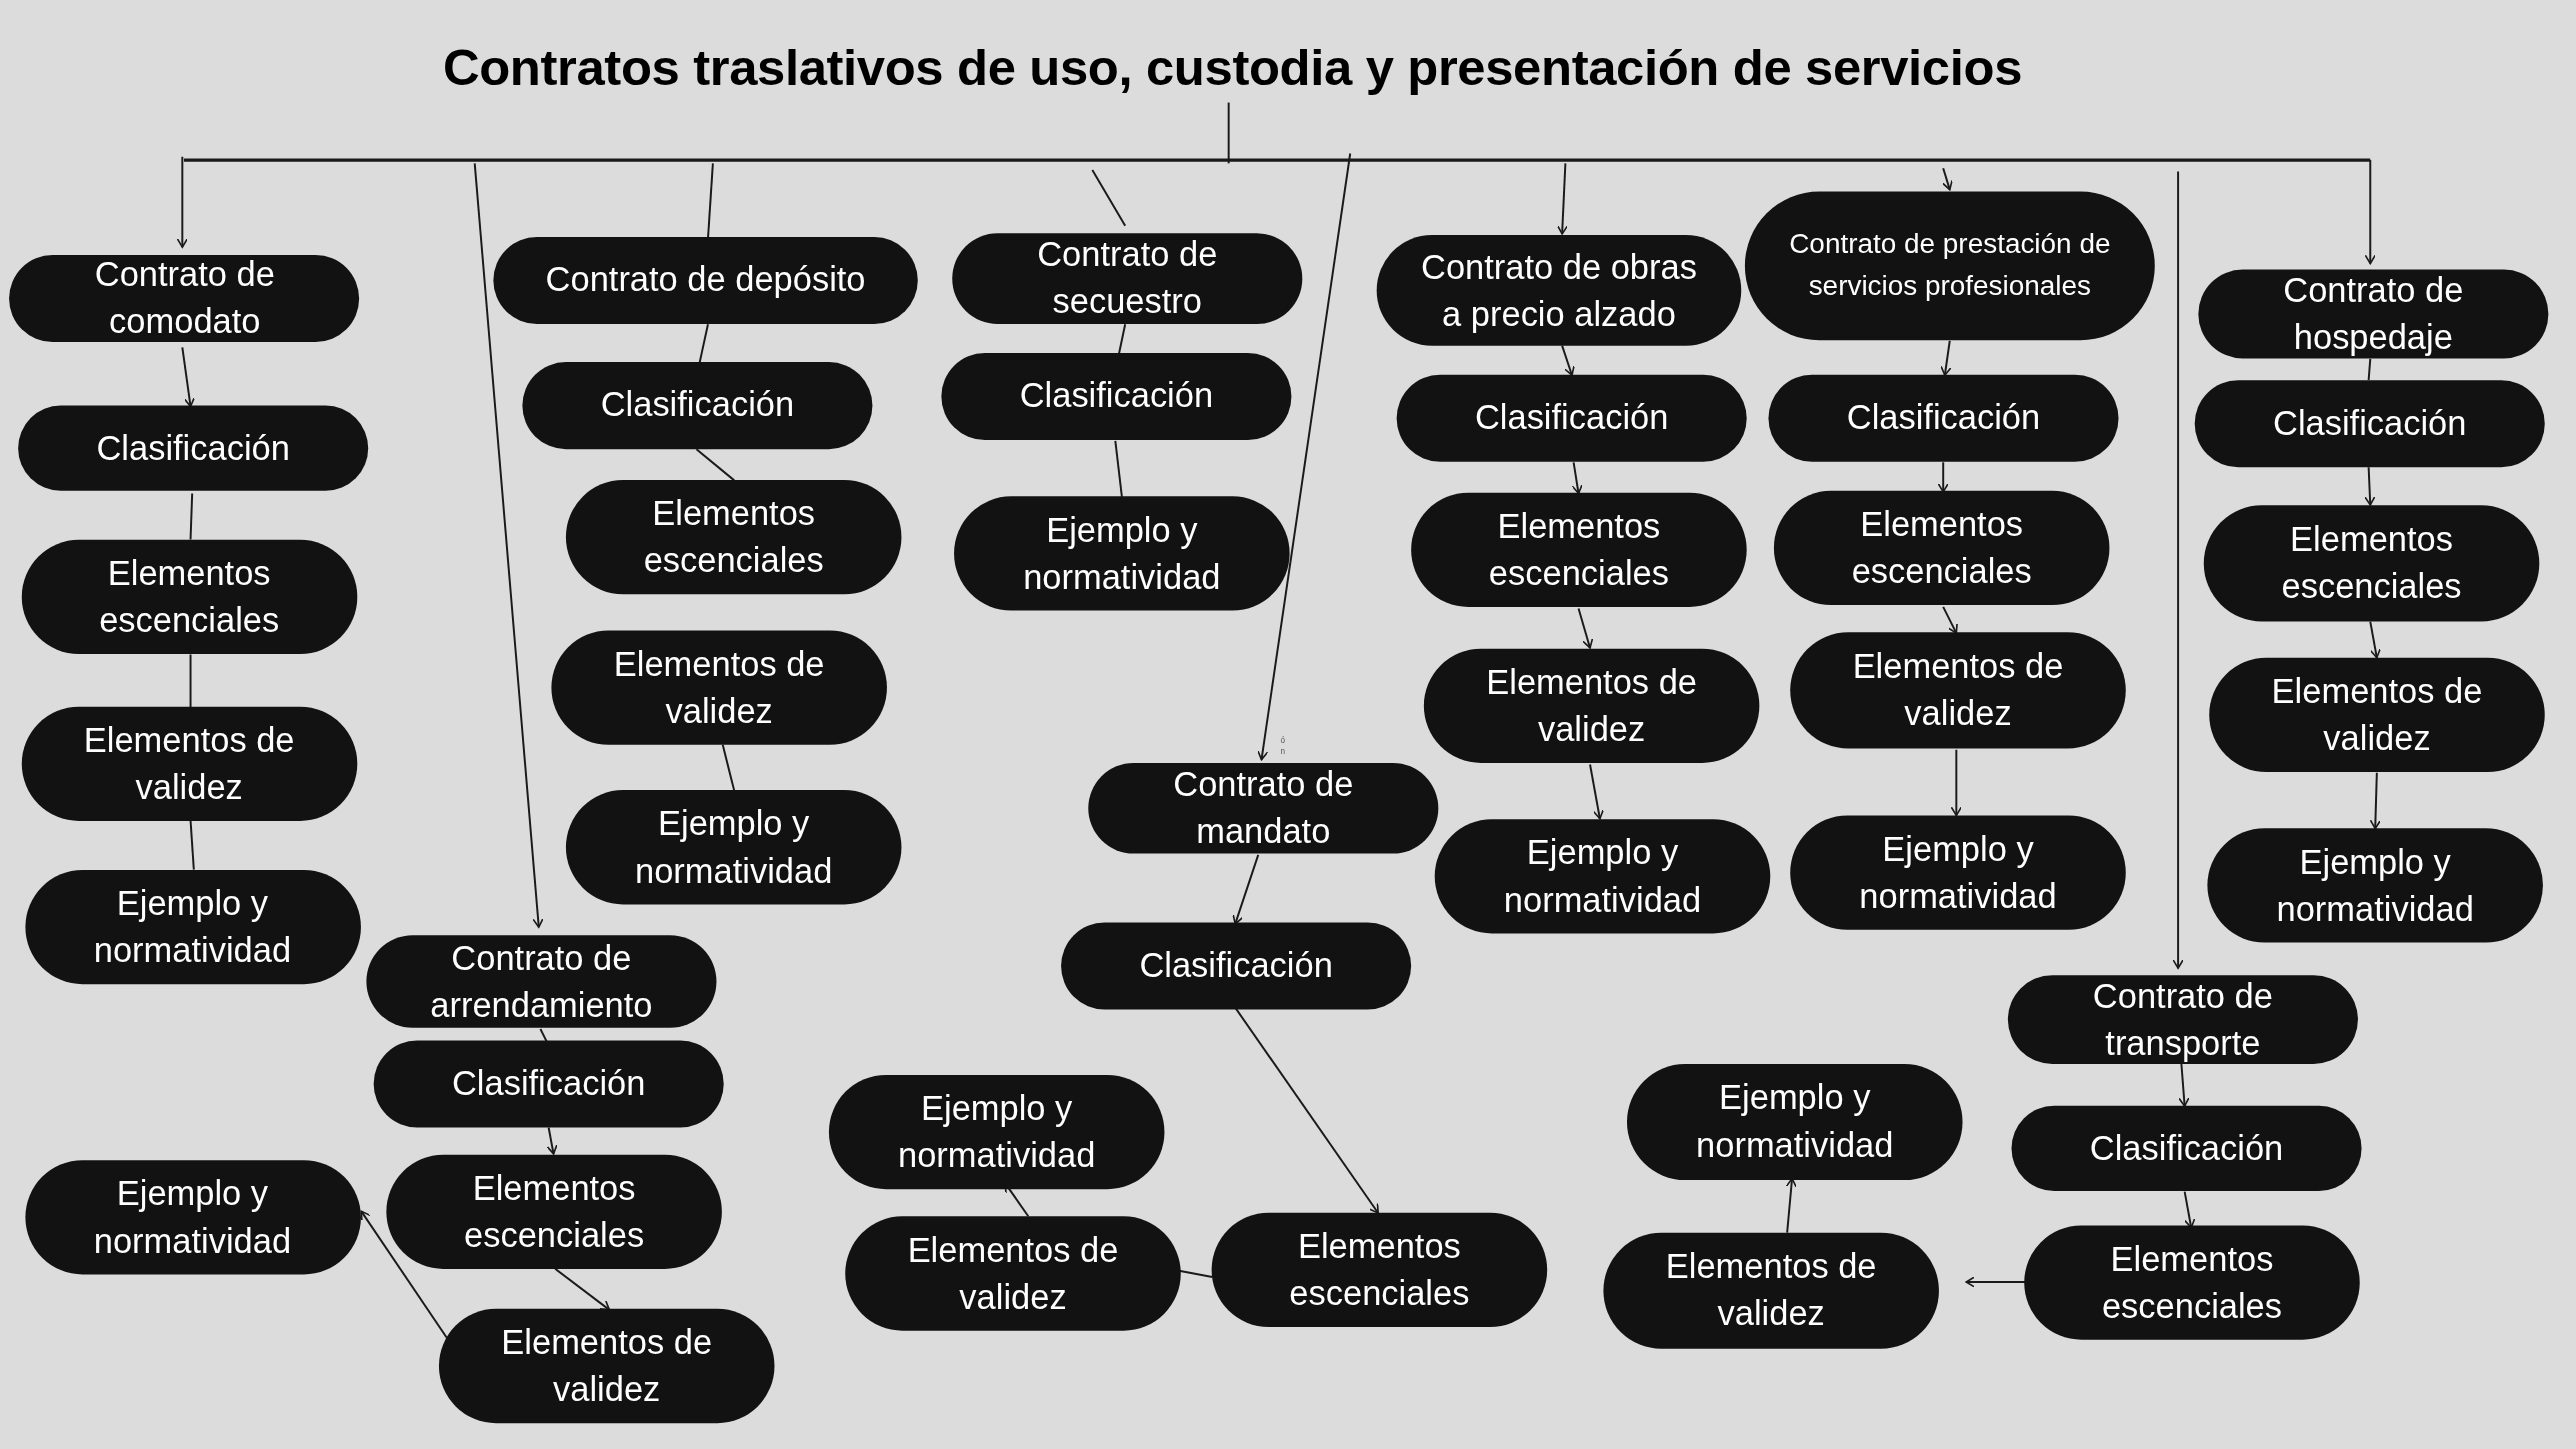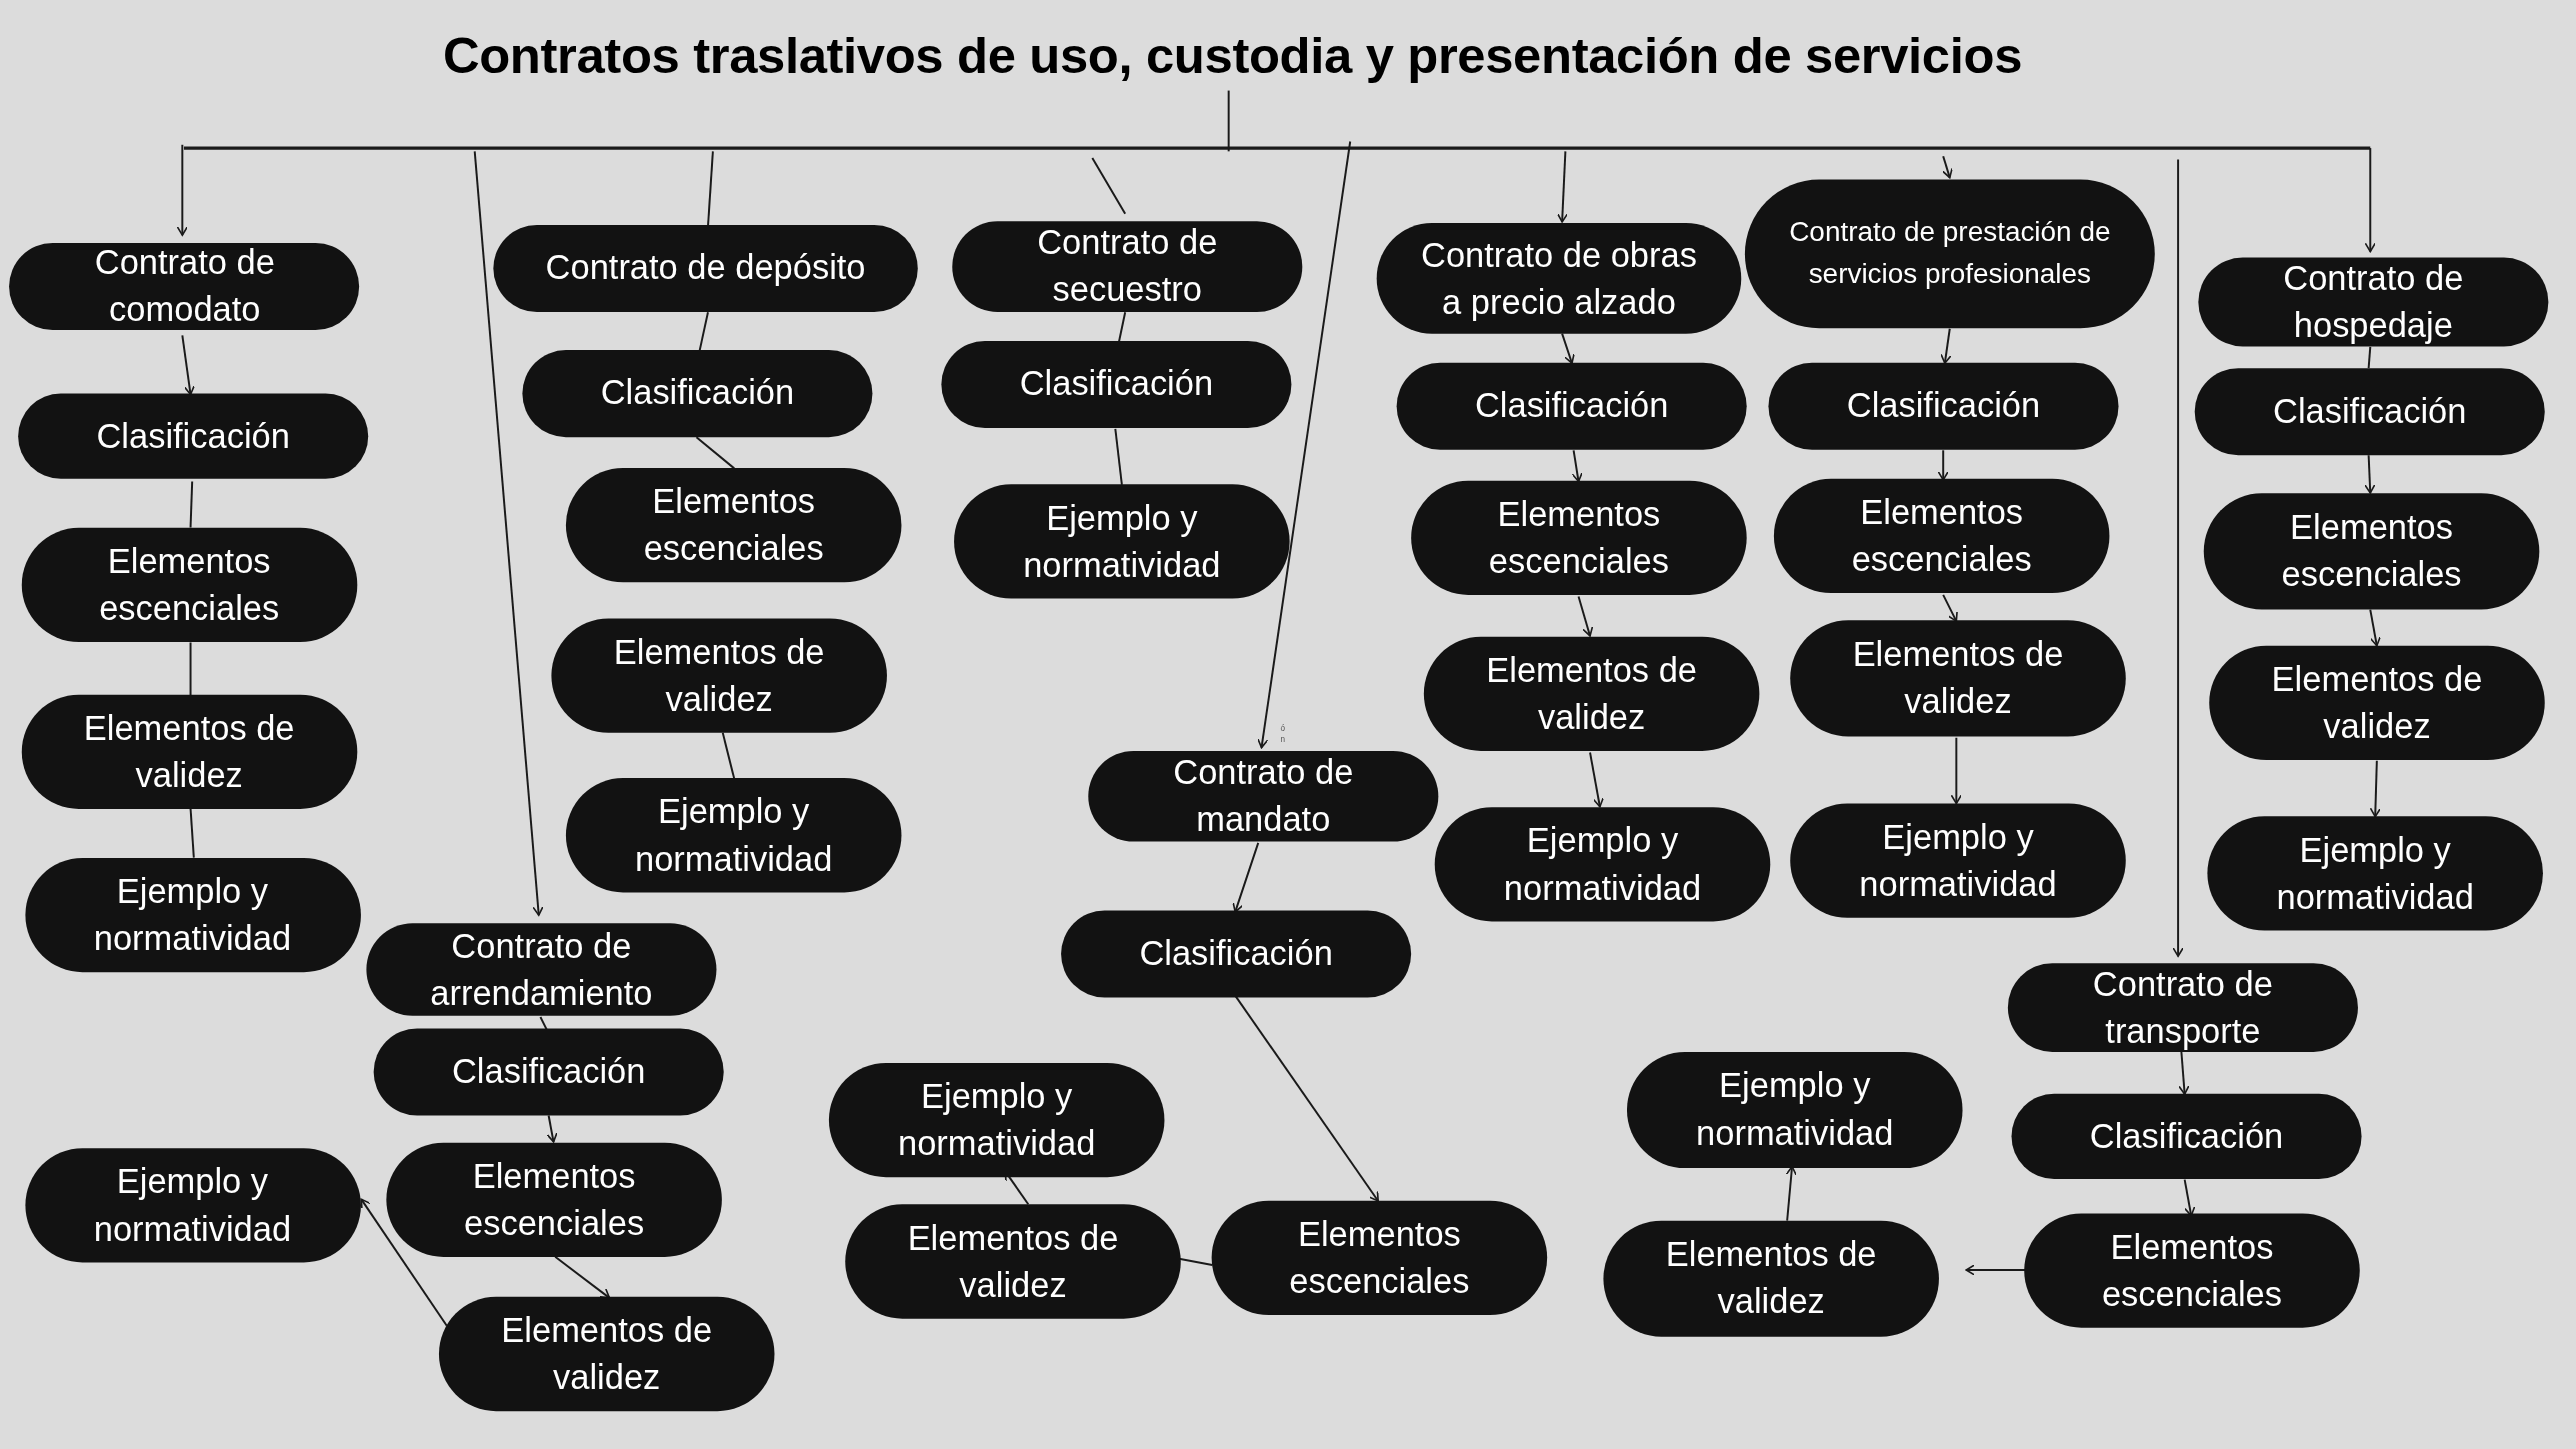--- a/index.html
+++ b/index.html
@@ -1,17 +1,17 @@
 <!DOCTYPE html>
 <html style="font-size:14.5px"><head>
 <meta charset="utf-8">
 <style>
   html, body { margin:0; padding:0; background:#dcdcdc; }
   body { width:2576px; height:1449px; overflow:hidden; position:relative; font-family:"Liberation Sans", sans-serif; }
-  #canvas { position:absolute; left:0; top:0; width:2576px; height:1415px; }
+  #canvas { position:absolute; left:0; top:12px; width:2576px; height:1415px; }
   .layer { position:absolute; left:0; top:0; width:1420px; height:799px; transform:scale(1.8138); transform-origin:0 0; }
   .title { position:absolute; left:0; top:14.5px; width:1359px; text-align:center; font-weight:bold; font-size:28px; color:#000; letter-spacing:-0.2px; white-space:nowrap; }
   .pill { position:absolute; background:#121212; color:#fff; border-radius:905px; display:flex; flex-direction:column; align-items:center; justify-content:center; text-align:center; font-size:19px; line-height:26px; box-sizing:border-box; white-space:nowrap; cursor:pointer; }
   .pill.small { font-size:15.4px; line-height:22.6px; border-radius:54px; }
   .stray { position:absolute; font-size:4.5px; color:#555; line-height:6.3px; text-align:center; }
   svg.links { position:absolute; left:0; top:0; width:1420px; height:799px; overflow:visible; }
 </style>
 </head>
 <body>
 

